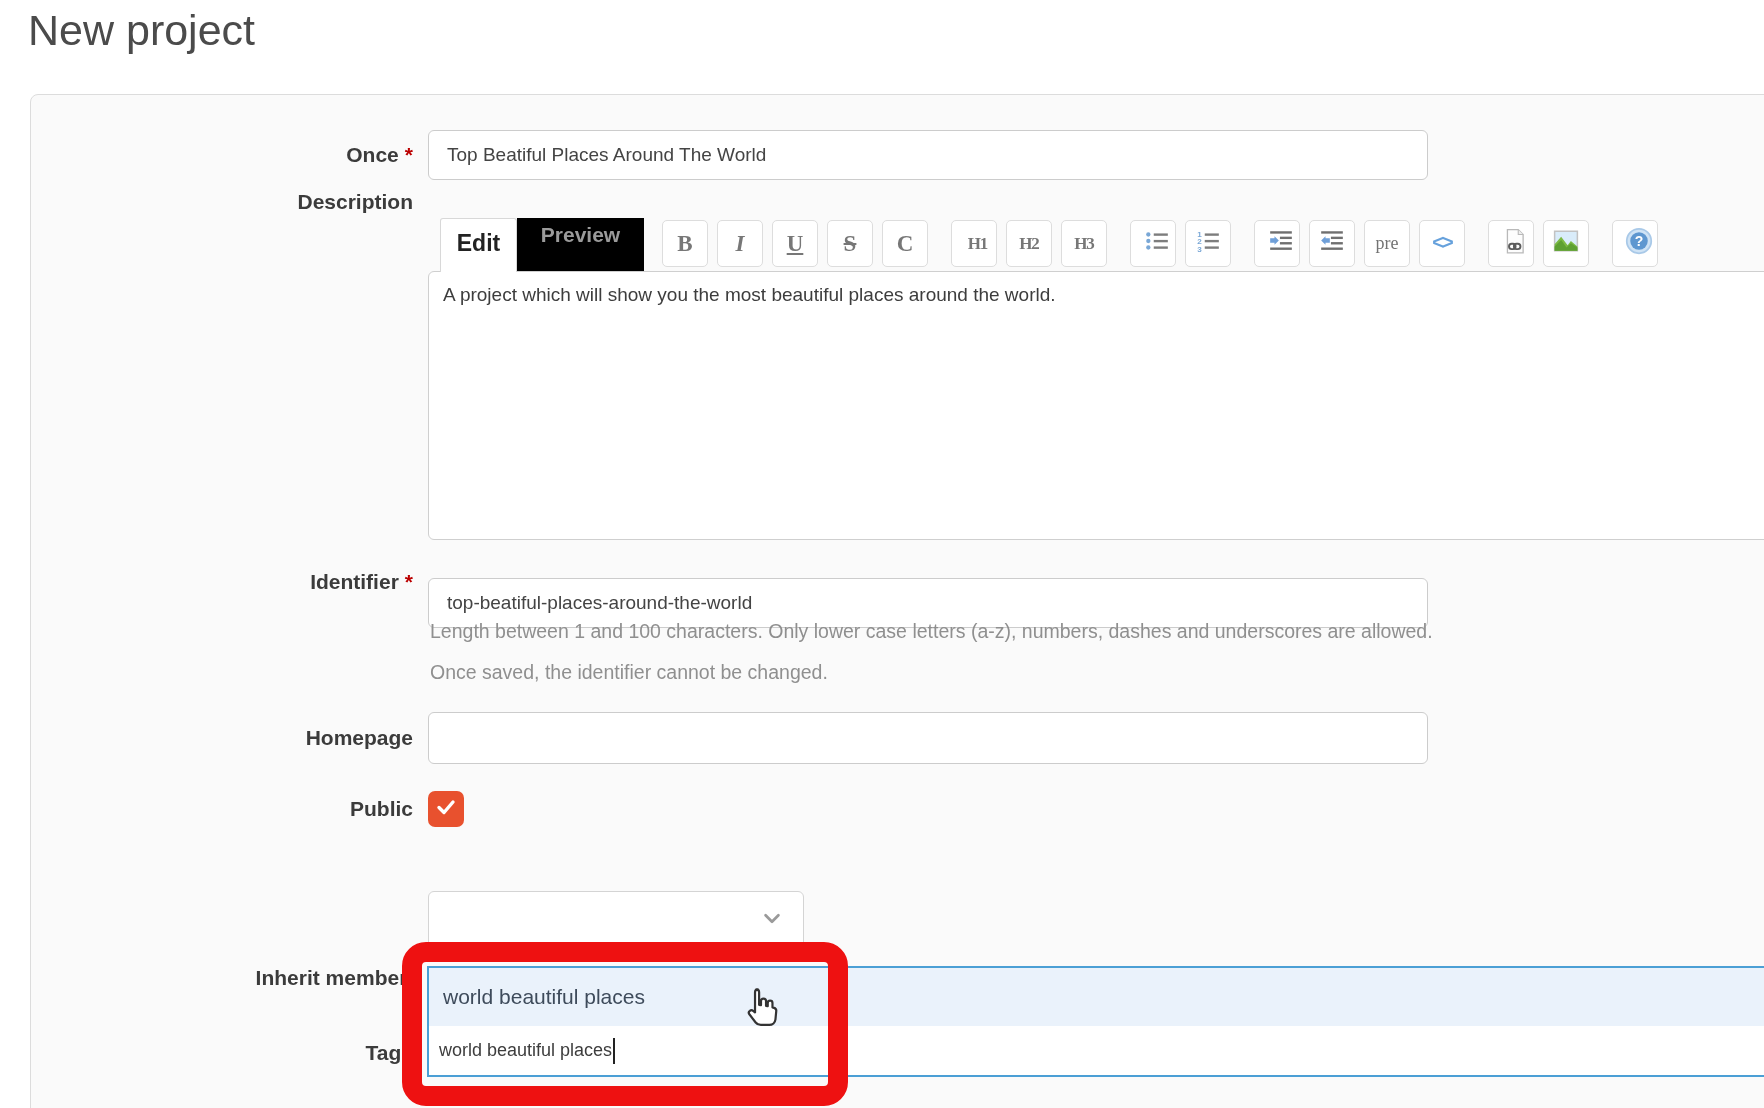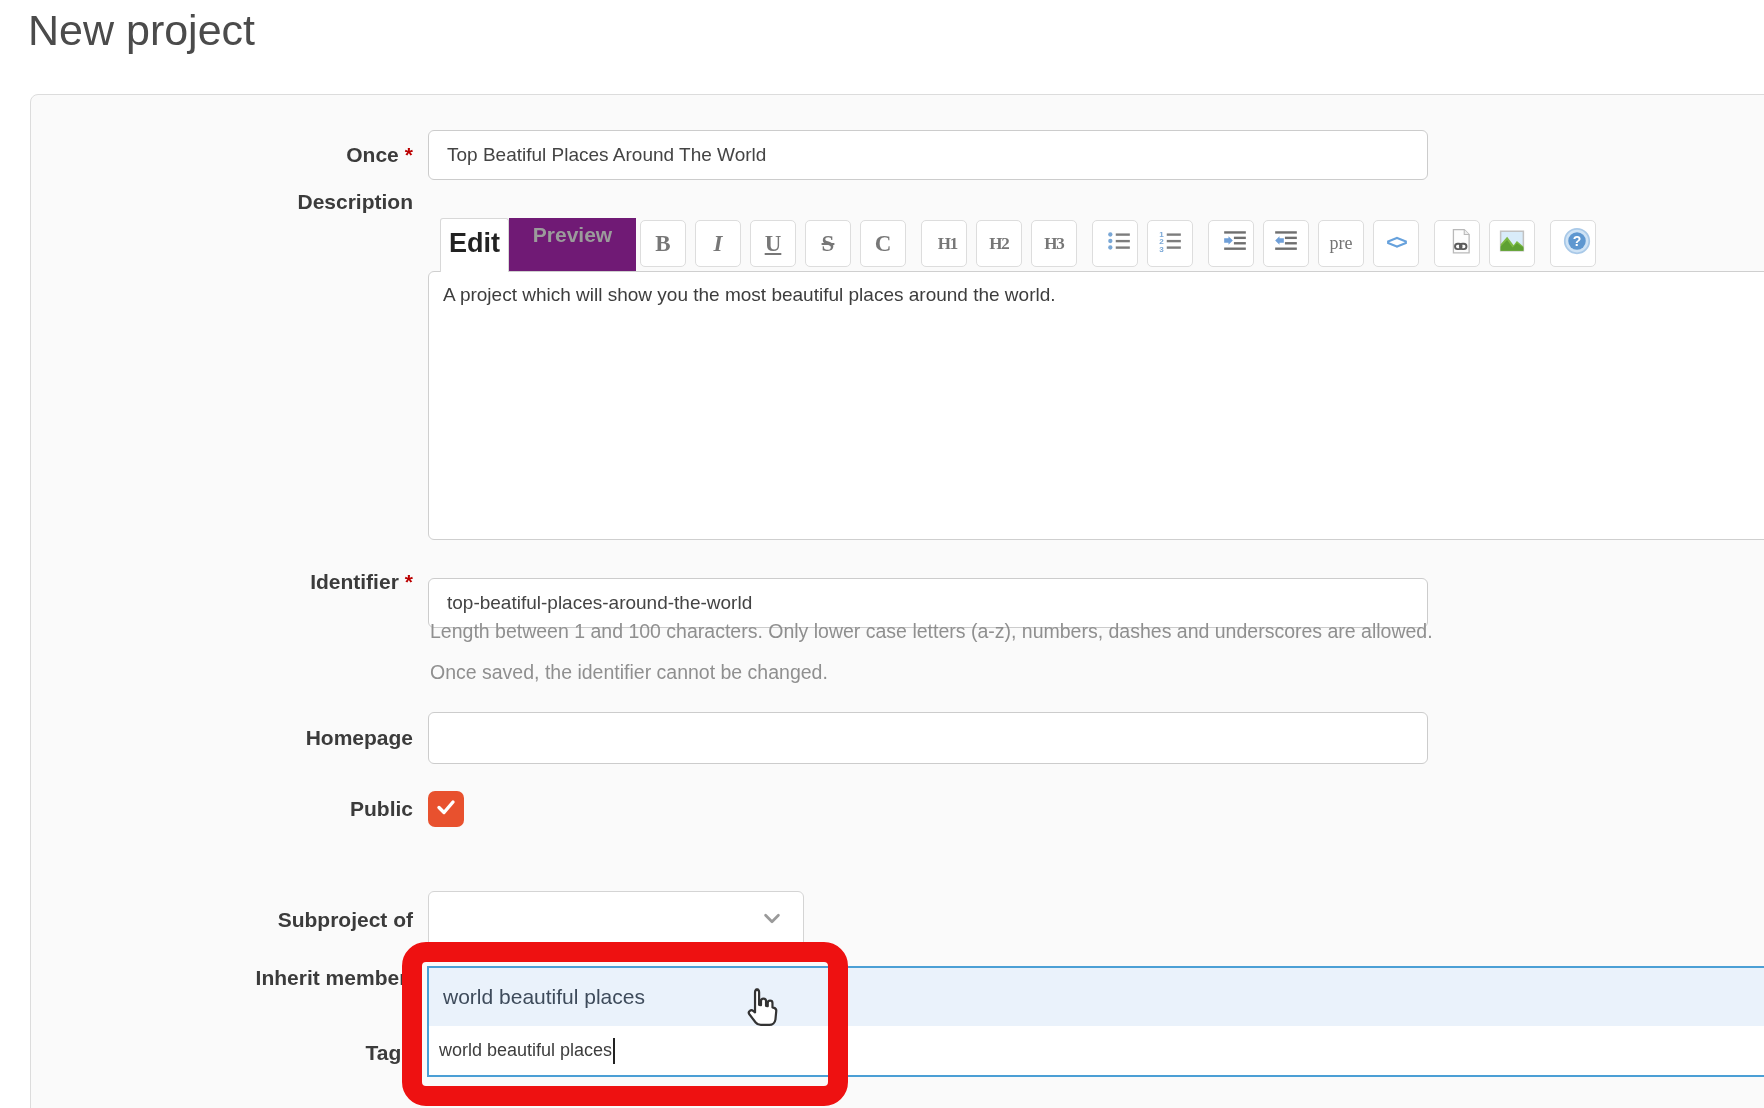--- a/index.html
+++ b/index.html
@@ -48,40 +48,40 @@
     font-family: "Liberation Sans", sans-serif;
     font-size: 19px; color: #444444; padding: 0 18px; outline: none;
   }
   .inp-name       { top: 130px; }
   .inp-identifier { top: 578px; }
   .inp-homepage   { top: 712px; height: 52px; }
 
   
   .jstoolbar { position: absolute; left: 440px; top: 218px; height: 54px; display: flex; align-items: flex-start; }
   .tab-edit {
-    width: 69px; height: 54px; background: #ffffff;
+    width: 77px; height: 54px; background: #ffffff;
     border: 1px solid #d8d8d8; border-bottom: none; border-radius: 3px 3px 0 0;
-    font-weight: bold; font-size: 27px; color: #222222;
+    font-weight: bold; font-size: 23px; color: #222222;
     display: flex; align-items: center; justify-content: center; padding-bottom: 4px;
     position: relative; z-index: 3;
   }
   .tab-preview {
-    width: 127px; height: 54px; background: #701a75;
+    width: 127px; height: 54px; background: #000000;
     font-weight: bold; font-size: 21px; color: #9b9b9b;
     display: flex; align-items: center; justify-content: center; padding-bottom: 20px;
-    margin-right: 4px;
+    margin-right: 18px;
   }
   .jstbtn {
     width: 46px; height: 47px; margin-top: 2px; margin-right: 9px;
     background: #ffffff; border: 1px solid #dddddd; border-radius: 5px;
     display: flex; align-items: center; justify-content: center;
     font-family: "Liberation Serif", serif; font-size: 23px; font-weight: bold; color: #777777;
     cursor: pointer; flex: none;
   }
-  .jstbtn.grp { margin-left: 6px; padding-left: 7px; }
+  .jstbtn.grp { margin-left: 14px; padding-left: 7px; }
   .glyph-i { font-style: italic; }
   .glyph-u { text-decoration: underline; }
   .glyph-s { text-decoration: line-through; }
   .glyph-h { font-size: 17px; letter-spacing: -1px; }
   .glyph-pre { font-size: 18px; font-weight: normal; color: #737373; font-family: "Liberation Serif", serif; }
   .glyph-code { font-family: "Liberation Sans", sans-serif; color: #66a1dc; font-size: 20px; letter-spacing: -2px; padding-bottom: 2px; }
 
   
   .desc-area {
     position: absolute; left: 428px; top: 271px; width: 1362px; height: 269px;
@@ -276,23 +276,20 @@
 
   <div class="flabel lbl-public">
     <span>Public</span>
   </div>
   <div class="checkbox">
     <span><svg width="24" height="24" viewBox="0 0 24 24">
           <path d="M5 12.5l5 5L19 7" fill="none" stroke="#ffffff" stroke-width="3.4" stroke-linecap="round" stroke-linejoin="round"></path>
         </svg></span>
   </div>
 
-  <div class="flabel lbl-subproject">
-    <span>Subproject of</span>
-  </div>
   <div class="sel">
     <span></span>
     <span><svg width="22" height="22" viewBox="0 0 24 24">
           <path d="M5 9l7 7 7-7" fill="none" stroke="#9a9a9a" stroke-width="3" stroke-linecap="round" stroke-linejoin="round"></path>
         </svg></span>
   </div>
 
   <div class="flabel lbl-inherit">
     <span>Inherit members</span>
   </div>

